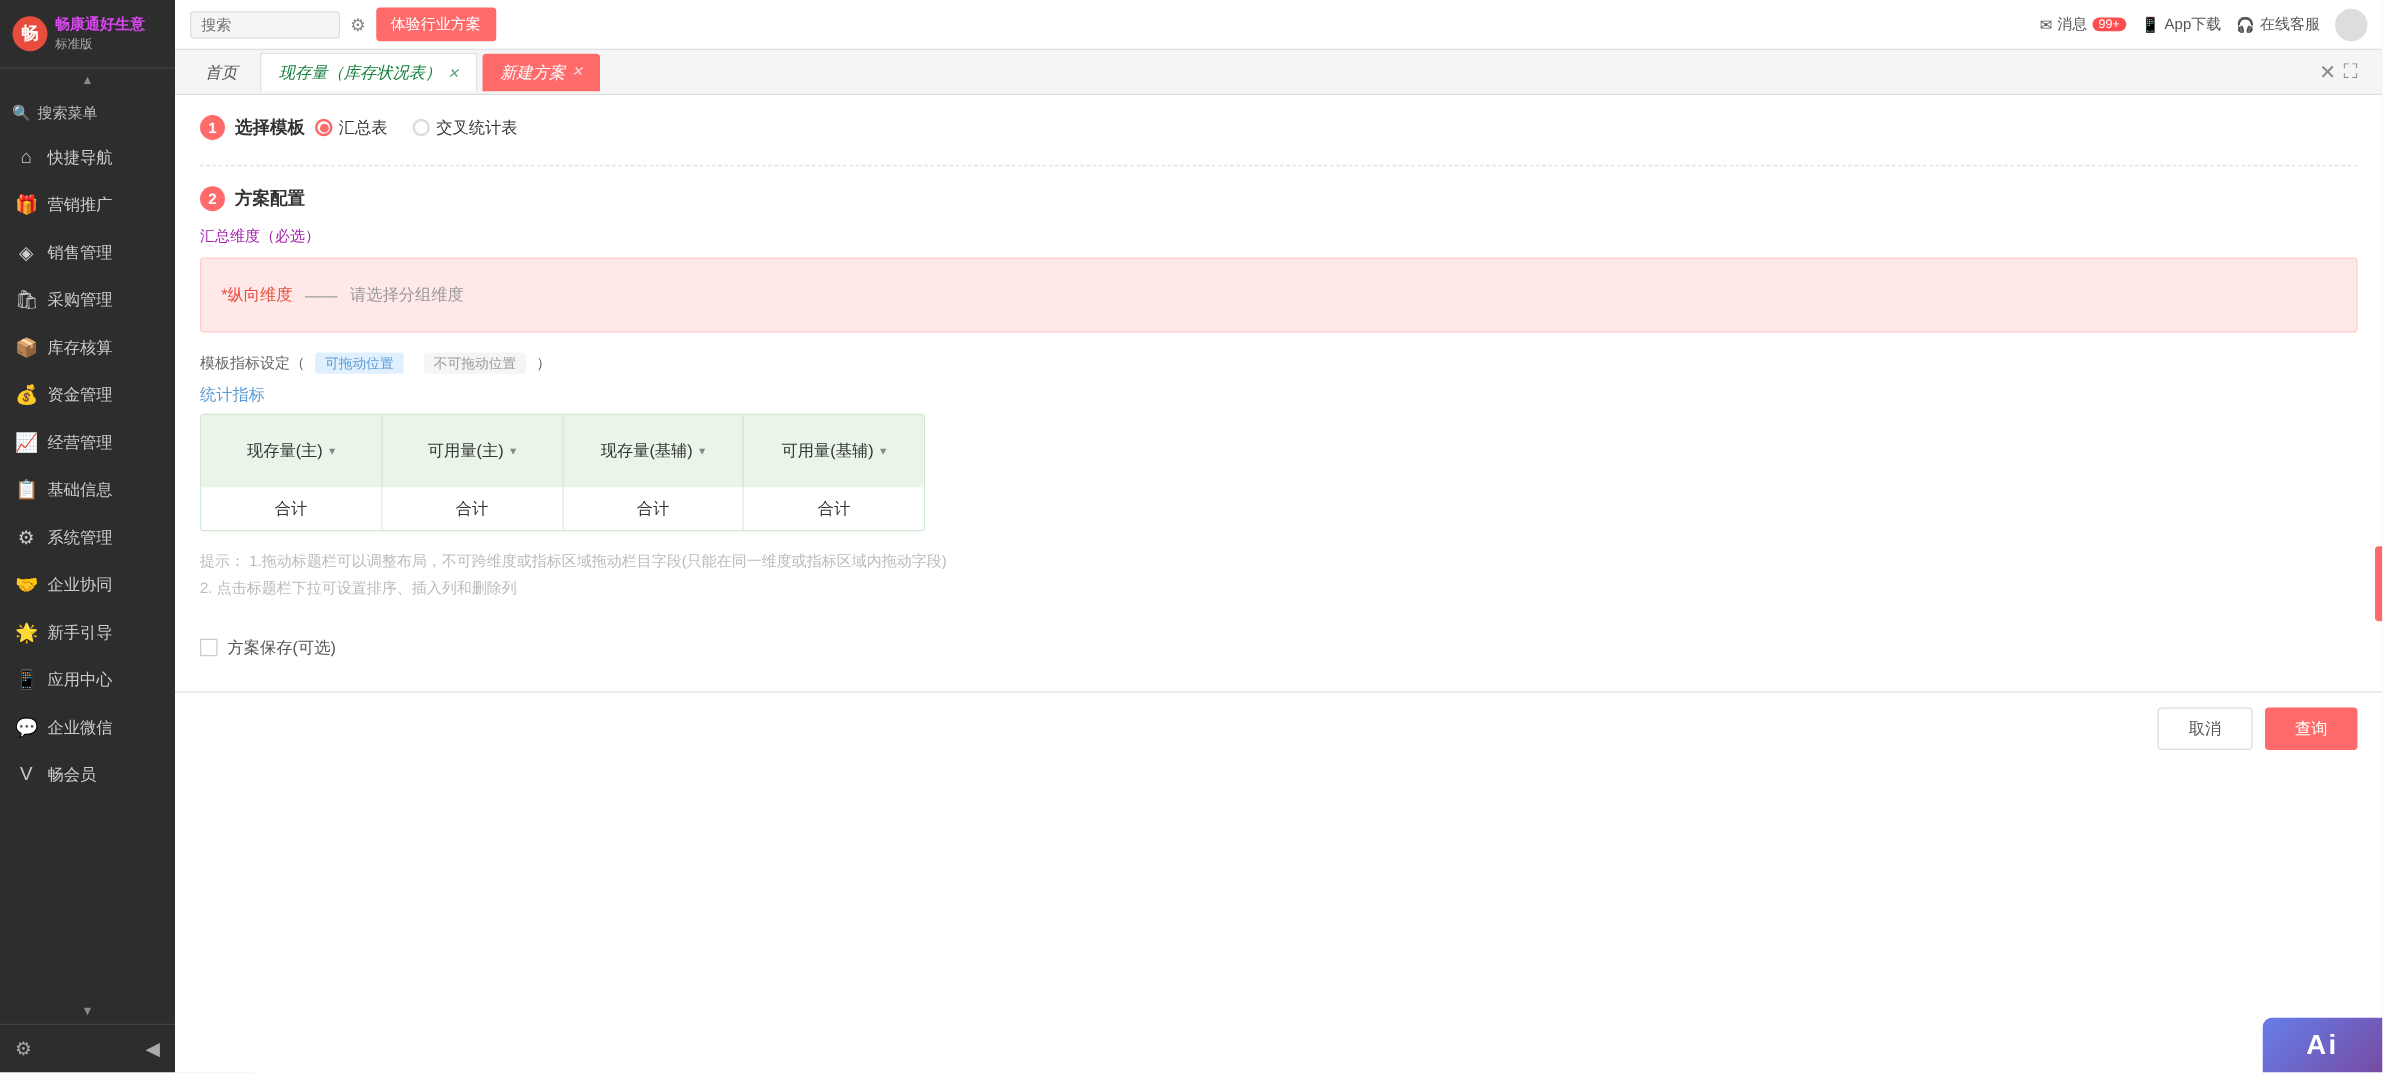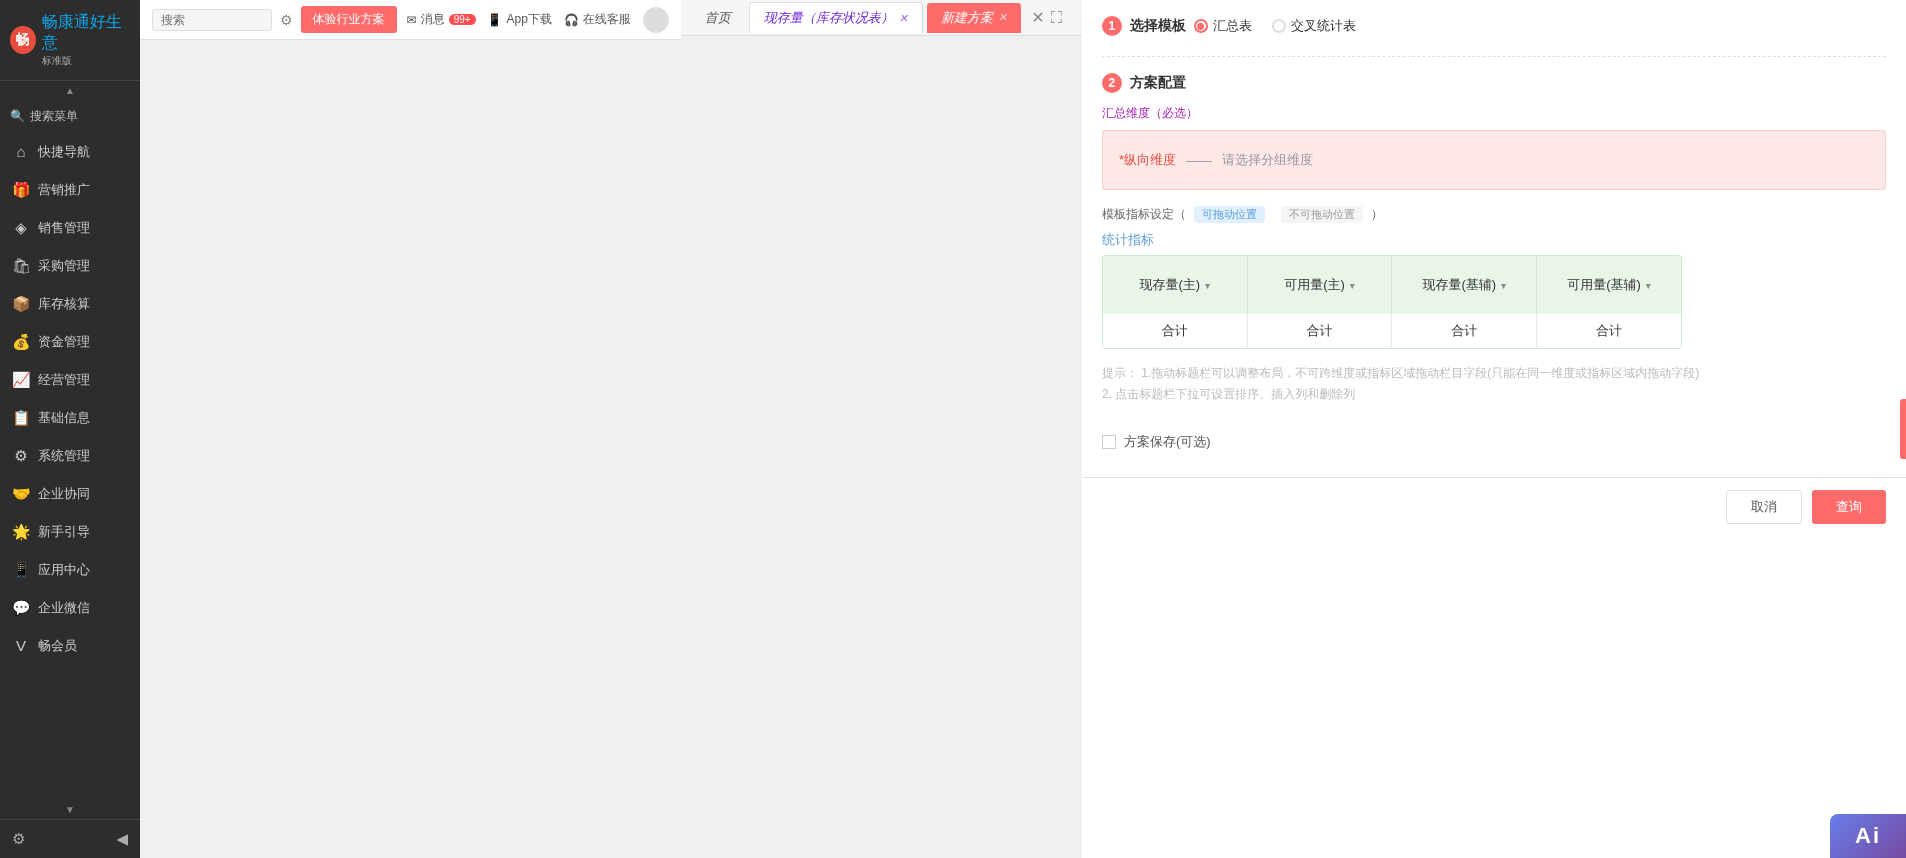--- a/index.html
+++ b/index.html
@@ -22,21 +22,21 @@
       gap: 6px;
       border-bottom: 1px solid #444;
     }
     .sidebar-logo-icon {
       width: 28px; height: 28px;
       background: #e74c3c;
       border-radius: 50%;
       display: flex; align-items: center; justify-content: center;
       color: white; font-weight: bold; font-size: 14px;
     }
-    .sidebar-logo-text { font-size: 16px; color: #0ea5e9; line-height: 1.3; }
+    .sidebar-logo-text { font-size: 12px; color: #d946ef; line-height: 1.3; font-weight: bold; }
     .sidebar-logo-sub { font-size: 10px; color: #aaa; }
     .sidebar-search {
       padding: 8px 10px;
       display: flex; align-items: center; gap: 5px;
       color: #bbb; font-size: 12px; cursor: pointer;
     }
     .sidebar-nav { flex: 1; overflow-y: auto; }
     .sidebar-item {
       display: flex; align-items: center; gap: 8px;
       padding: 10px 12px; color: #ccc; cursor: pointer; font-size: 13px;
@@ -50,21 +50,21 @@
 
     
     .sidebar-scroll-up, .sidebar-scroll-down {
       text-align: center; padding: 4px 0; color: #888; font-size: 10px; cursor: pointer;
     }
 
     
     .main {
       flex: 1;
       display: flex;
-      flex-direction: row;
+      flex-direction: column;
       background: #f0f0f0;
       overflow: hidden;
     }
 
     
     .topbar {
       height: 40px;
       background: #fff;
       display: flex;
       align-items: center;
@@ -107,21 +107,21 @@
       height: 36px;
     }
     .tab {
       display: flex; align-items: center; gap: 5px;
       padding: 6px 14px; font-size: 13px; cursor: pointer;
       border-radius: 3px 3px 0 0;
       white-space: nowrap;
       font-style: italic;
     }
     .tab-home { color: #555; }
-    .tab-inventory { color: #6d28d9; background: #fff; border: 1px solid #ddd; border-bottom: none; }
+    .tab-inventory { color: #15803d; background: #fff; border: 1px solid #ddd; border-bottom: none; }
     .tab-new { background: #ff6b6b; color: #fff; border: none; }
     .tab-close { font-size: 11px; cursor: pointer; opacity: 0.7; }
 
     
     .content {
       flex: 1;
       overflow-y: auto;
       background: #fff;
       padding: 0;
       position: relative;
@@ -281,21 +281,21 @@
 
     
     .ai-badge {
       position: fixed;
       right: 0;
       bottom: 0;
       background: linear-gradient(135deg, #667eea 0%, #764ba2 100%);
       color: white;
       font-size: 22px;
       font-weight: bold;
-      width: 76px;
+      width: 96px;
       height: 44px;
       display: flex;
       align-items: center;
       justify-content: center;
       border-radius: 8px 0 0 0;
       cursor: pointer;
       letter-spacing: 2px;
     }
 
     .divider-dashed {

